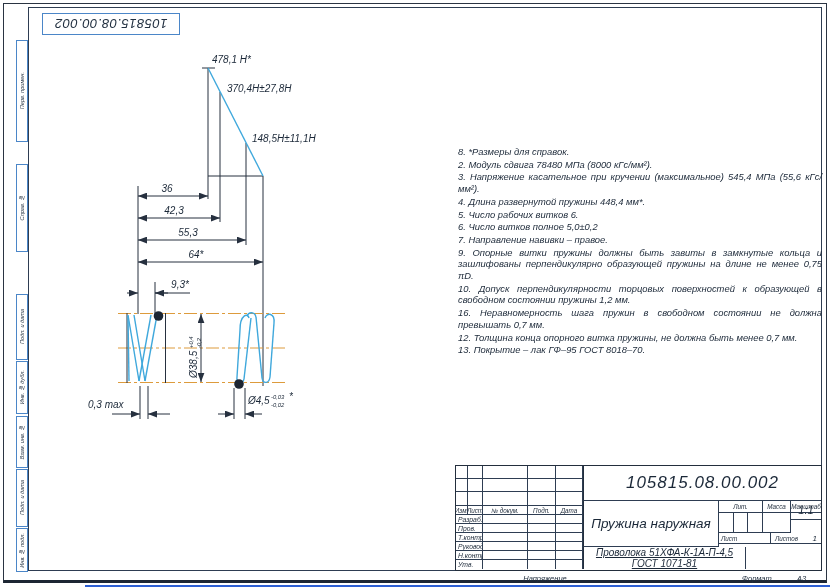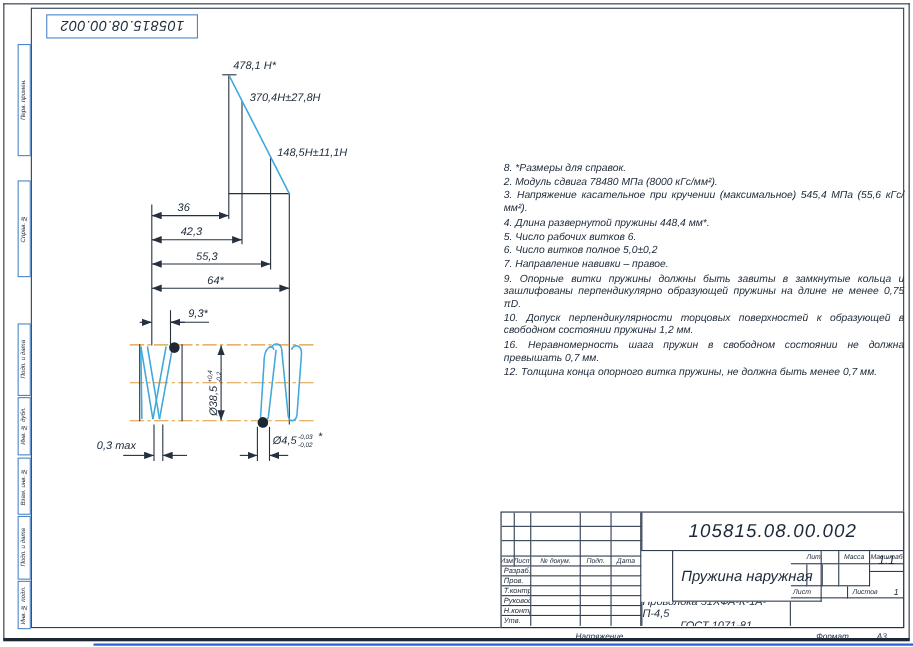--- a/index.html
+++ b/index.html
@@ -177,20 +177,21 @@
     <p>2.  Модуль сдвига 78480 МПа (8000 кГс/мм²).</p>
     <p>3.  Напряжение касательное при кручении (максимальное) 545,4 МПа (55,6 кГс/мм²).</p>
     <p>4.  Длина развернутой пружины 448,4 мм*.</p>
     <p>5.  Число рабочих витков 6.</p>
     <p>6.  Число витков полное 5,0±0,2</p>
     <p>7.  Направление навивки – правое.</p>
     <p>9.  Опорные витки пружины должны быть завиты в замкнутые кольца и зашлифованы перпендикулярно образующей пружины на длине не менее 0,75 πD.</p>
     <p>10. Допуск перпендикулярности торцовых поверхностей к образующей в свободном состоянии пружины 1,2 мм.</p>
     <p>16. Неравномерность шага пружин в свободном состоянии не должна превышать 0,7 мм.</p>
     <p>12. Толщина конца опорного витка пружины, не должна быть менее 0,7 мм.</p>
+    <p>13. Покрытие – лак ГФ–95 ГОСТ 8018–70.</p>
   </div>
 
   <div class="abs" id="tb">
 
     <div class="cell" style="left:0;top:0;width:12px;height:13px;"></div>
     <div class="cell" style="left:12px;top:0;width:15px;height:13px;"></div>
     <div class="cell" style="left:27px;top:0;width:45px;height:13px;"></div>
     <div class="cell" style="left:72px;top:0;width:28px;height:13px;"></div>
     <div class="cell" style="left:100px;top:0;width:27px;height:13px;"></div>
     <div class="cell" style="left:0;top:13px;width:12px;height:13px;"></div>
@@ -229,22 +230,22 @@
     <div class="cell rowlbl lbl" style="left:0;top:85px;width:27px;height:9px;">Н.контр.</div>
     <div class="cell" style="left:27px;top:85px;width:45px;height:9px;"></div>
     <div class="cell" style="left:72px;top:85px;width:28px;height:9px;"></div>
     <div class="cell" style="left:100px;top:85px;width:27px;height:9px;"></div>
     <div class="cell rowlbl lbl" style="left:0;top:94px;width:27px;height:9px;border-bottom:none;">Утв.</div>
     <div class="cell" style="left:27px;top:94px;width:45px;height:9px;border-bottom:none;"></div>
     <div class="cell" style="left:72px;top:94px;width:28px;height:9px;border-bottom:none;"></div>
     <div class="cell" style="left:100px;top:94px;width:27px;height:9px;border-bottom:none;"></div>
 
     <div class="cell" id="tb-desig" style="left:127px;top:0;width:238px;height:35px;border-right:none;border-left:1.4px solid #232e3d;">105815.08.00.002</div>
-    <div class="cell" id="tb-name" style="left:127px;top:35px;width:136px;height:46px;border-left:1.4px solid #232e3d;margin-left:28px;">Пружина наружная</div>
-    <div class="cell" id="tb-material" style="left:127px;top:81px;width:136px;height:22px;border-left:1.4px solid #232e3d;border-bottom:none;">
+    <div class="cell" id="tb-name" style="left:127px;top:35px;width:136px;height:46px;border-left:1.4px solid #232e3d;">Пружина наружная</div>
+    <div class="cell" id="tb-material" style="left:127px;top:81px;width:163px;height:22px;border-left:1.4px solid #232e3d;border-bottom:none;text-decoration:underline;">
       <span>Проволока 51ХФА-К-1А-П-4,5</span>
       <span>ГОСТ 1071-81</span>
     </div>
 
     <div class="cell hdr" style="left:263px;top:35px;width:44px;height:12px;">Лит.</div>
     <div class="cell hdr" style="left:307px;top:35px;width:28px;height:12px;">Масса</div>
     <div class="cell hdr" style="left:335px;top:35px;width:30px;height:12px;border-right:none;">Масштаб</div>
     <div class="cell" style="left:263px;top:47px;width:15px;height:20px;"></div>
     <div class="cell" style="left:278px;top:47px;width:14px;height:20px;"></div>
     <div class="cell" style="left:292px;top:47px;width:15px;height:20px;"></div>

